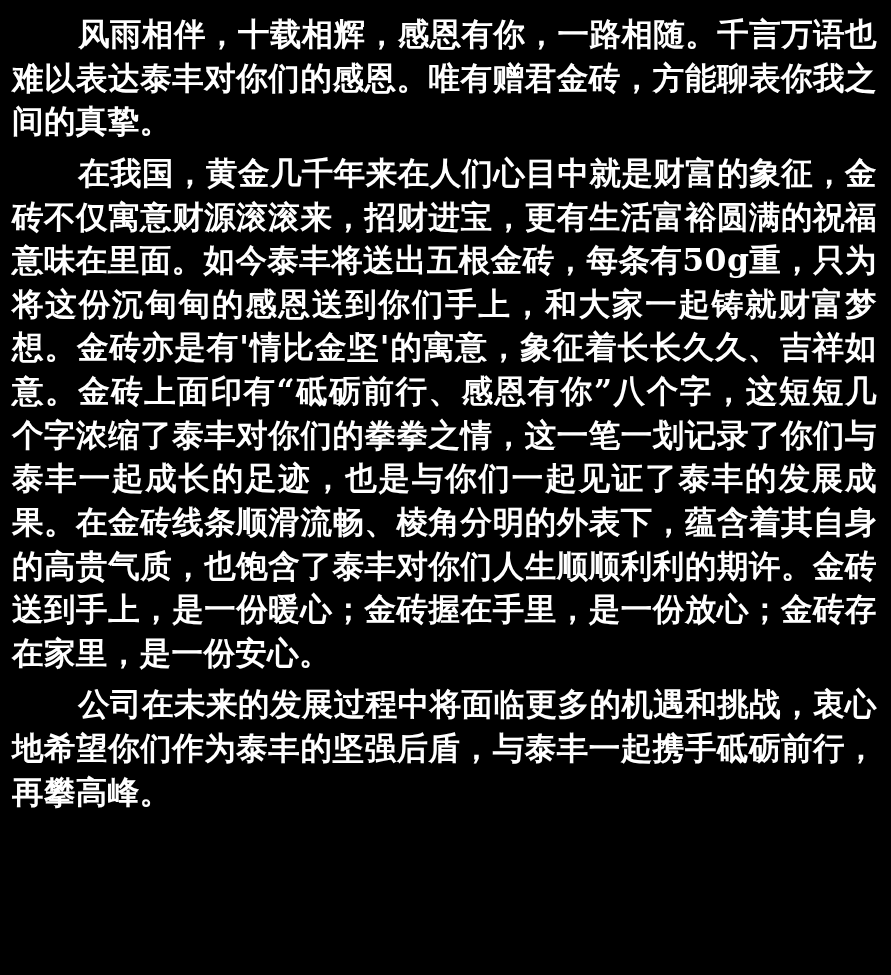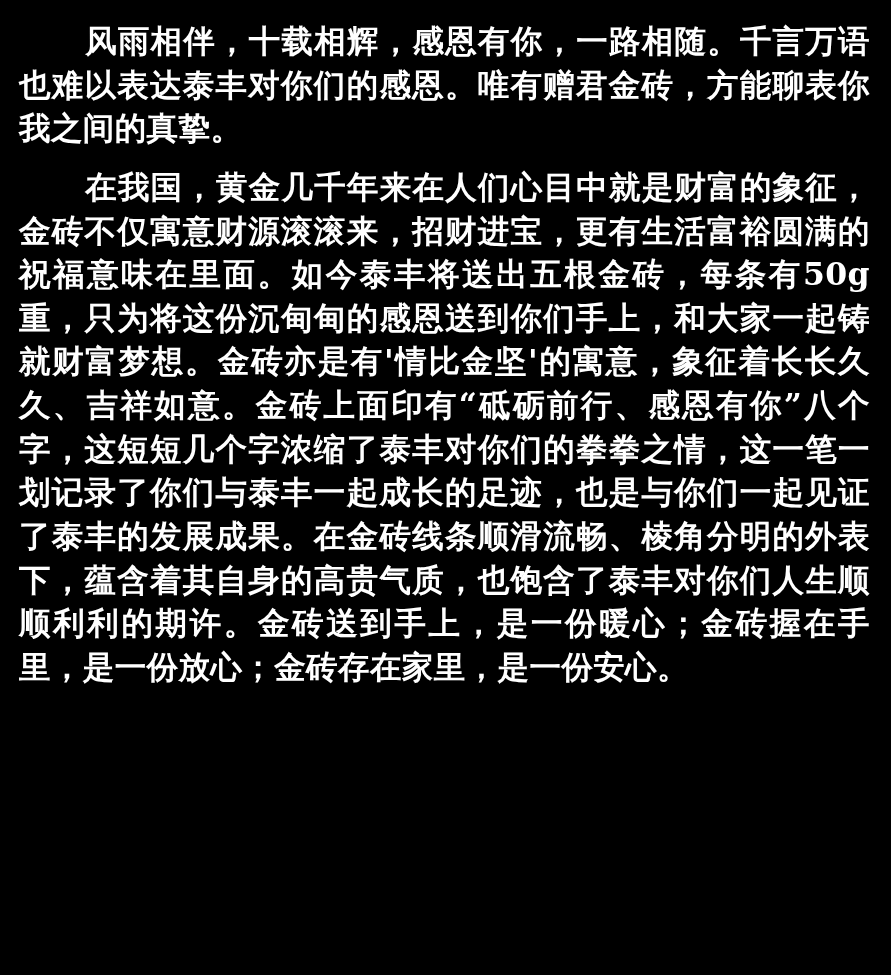--- a/index.html
+++ b/index.html
@@ -18,34 +18,35 @@
     width: 891px;
     height: 975px;
     background: #000000;
     color: #ffffff;
   }
   .doc-body {
     padding: 4px 6px 0 4px;
     box-sizing: border-box;
   }
   .para {
-    margin: 15px;
+    margin: 8px;
     font-size: 31.5px;
     line-height: 1.385;
     letter-spacing: 0.4px;
     text-indent: 2.1em;
     text-align: justify;
     text-justify: inter-character;
     font-weight: 700;
     color: #ffffff;
     word-break: break-all;
     -webkit-font-smoothing: none;
   }
 </style>
 </head>
 <body>
 
 <div class="page">
   <div class="doc-body">
     <p class="para">风雨相伴，十载相辉，感恩有你，一路相随。千言万语也难以表达泰丰对你们的感恩。唯有赠君金砖，方能聊表你我之间的真挚。</p>
     <p class="para">在我国，黄金几千年来在人们心目中就是财富的象征，金砖不仅寓意财源滚滚来，招财进宝，更有生活富裕圆满的祝福意味在里面。如今泰丰将送出五根金砖，每条有50g重，只为将这份沉甸甸的感恩送到你们手上，和大家一起铸就财富梦想。金砖亦是有'情比金坚'的寓意，象征着长长久久、吉祥如意。金砖上面印有“砥砺前行、感恩有你”八个字，这短短几个字浓缩了泰丰对你们的拳拳之情，这一笔一划记录了你们与泰丰一起成长的足迹，也是与你们一起见证了泰丰的发展成果。在金砖线条顺滑流畅、棱角分明的外表下，蕴含着其自身的高贵气质，也饱含了泰丰对你们人生顺顺利利的期许。金砖送到手上，是一份暖心；金砖握在手里，是一份放心；金砖存在家里，是一份安心。</p>
+    <p class="para">公司在未来的发展过程中将面临更多的机遇和挑战，衷心地希望你们作为泰丰的坚强后盾，与泰丰一起携手砥砺前行，再攀高峰。</p>
   </div>
 </div>
 
 </body></html>

